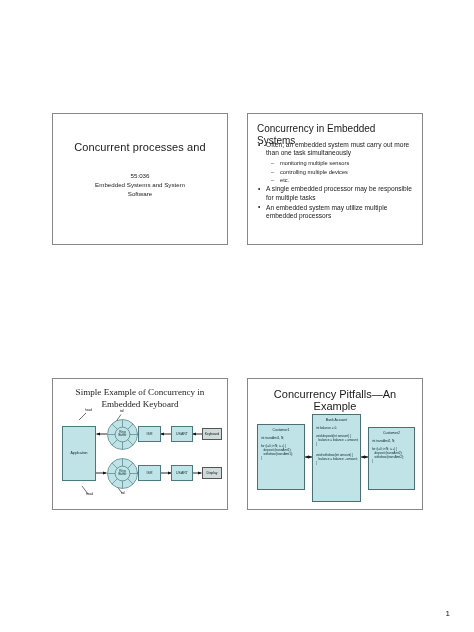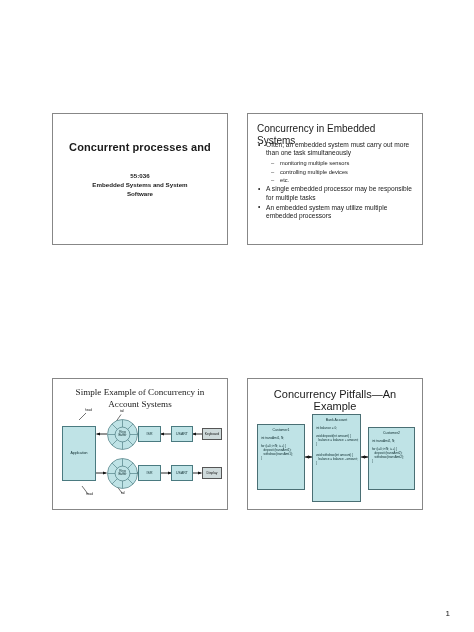--- a/index.html
+++ b/index.html
@@ -13,21 +13,21 @@
   }
   .page{position:absolute;inset:0;}
 
   
   .slide{
     position:absolute;
     background:#fff;
     border:1px solid #878787;
     box-sizing:border-box;
   }
-  #slide-1{left:52px;  top:113px; width:176px; height:132px;font-weight:bold;}
+  #slide-1{left:52px;  top:113px; width:176px; height:132px;}
   #slide-2{left:247px; top:113px; width:176px; height:132px;}
   #slide-3{left:52px;  top:378px; width:176px; height:132px;}
   #slide-4{left:247px; top:378px; width:176px; height:132px;}
 
   
   .s1-wrap{
     position:absolute;left:0;right:0;top:26px;
     text-align:center;
   }
   .s1-title{
@@ -171,21 +171,21 @@
       <div class="bl2">controlling multiple devices</div>
       <div class="bl2">etc.</div>
       <div class="bl" style="margin-top:1.5px;">A single embedded processor may be responsible for multiple tasks</div>
       <div class="bl">An embedded system may utilize multiple embedded processors</div>
     </div>
   </div>
 
   <div class="slide" id="slide-3">
     <div class="s3-title">
       <div>Simple Example of Concurrency in</div>
-      <div>Account Systems</div>
+      <div>Embedded Keyboard</div>
     </div>
 
     <div class="s3-canvas">
 
       <svg width="176" height="100" style="position:absolute;left:0;top:0;">
         <defs>
           <marker id="ah" markerWidth="5" markerHeight="5" refX="4.2" refY="1.8" orient="auto" markerUnits="strokeWidth">
             <path d="M0,0 L4.4,1.8 L0,3.6 z" fill="#111"></path>
           </marker>
         </defs>

